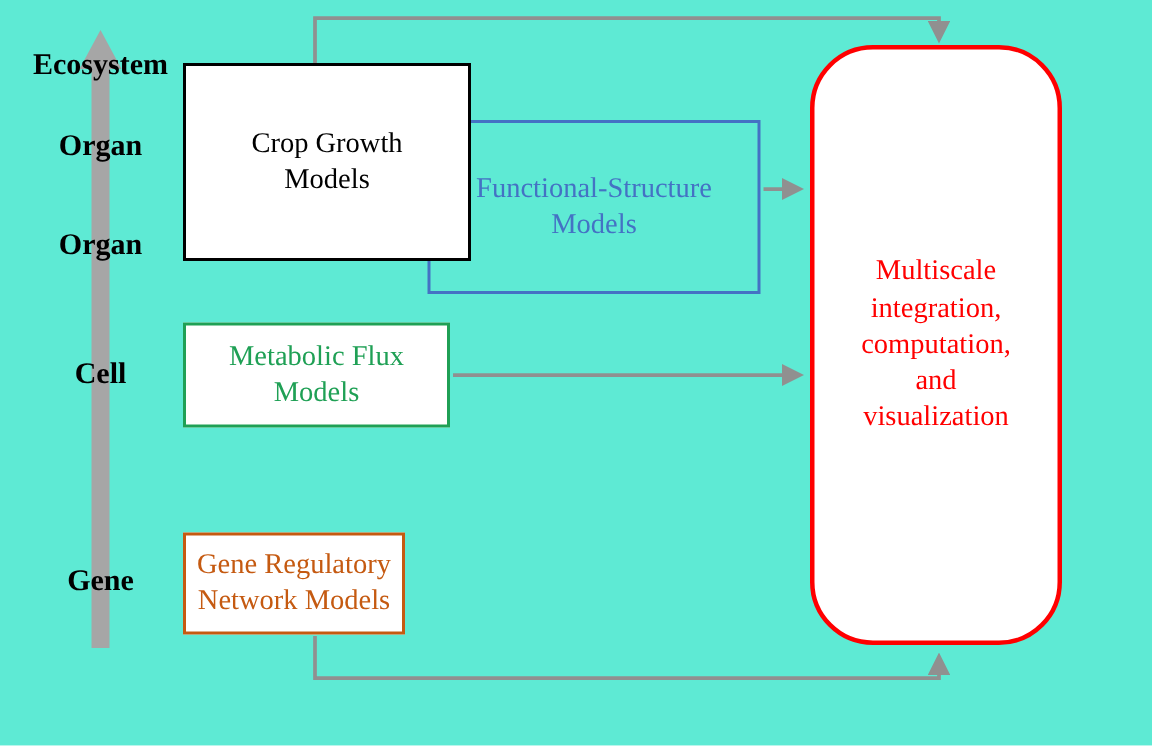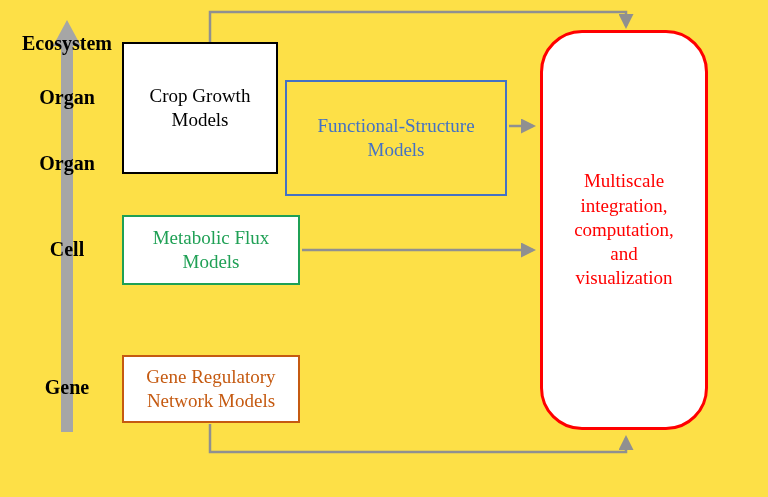--- a/index.html
+++ b/index.html
@@ -5,21 +5,21 @@
   html, body {
     margin: 0;
     padding: 0;
     background: #ffffff;
     font-family: "Liberation Serif", "DejaVu Serif", serif;
   }
   .canvas {
     position: relative;
     width: 768px;
     height: 497px;
-    background: #fde047;
+    background: #5eead4;
     overflow: hidden;
   }
   .arrow-layer {
     position: absolute;
     left: 0; top: 0;
     width: 768px; height: 497px;
     z-index: 1;
   }
   .scale-label {
     position: absolute;
@@ -37,37 +37,37 @@
     align-items: center;
     justify-content: center;
     text-align: center;
     font-size: 19px;
     line-height: 1.28;
     box-sizing: border-box;
     background: #ffffff;
   }
   .box-label { display: inline-block; }
   .crop-box {
-    left: 122px; top: 42px; width: 156px; height: 132px;
+    left: 122px; top: 42px; width: 192px; height: 132px;
     border: 2px solid #000; z-index: 3;
   }
   .crop-box .box-label { max-width: 125px; }
   .fs-box {
     left: 285px; top: 80px; width: 222px; height: 116px;
     border: 2px solid #4472C4; z-index: 2;
     background: transparent;
   }
   .fs-box .box-label { max-width: 192px; }
   .mf-box {
     left: 122px; top: 215px; width: 178px; height: 70px;
     border: 2px solid #be185d; z-index: 2;
   }
   .mf-box .box-label { max-width: 140px; }
   .grn-box {
-    left: 122px; top: 355px; width: 178px; height: 68px;
+    left: 122px; top: 355px; width: 148px; height: 68px;
     border: 2px solid #C55A11; z-index: 2;
   }
   .grn-box .box-label { max-width: 158px; }
   .multiscale-box {
     left: 540px; top: 30px; width: 168px; height: 400px;
     border: 3px solid #FF0000; border-radius: 42px; z-index: 2;
   }
   .multiscale-box .box-label { max-width: 120px; }
 </style>
 </head>

